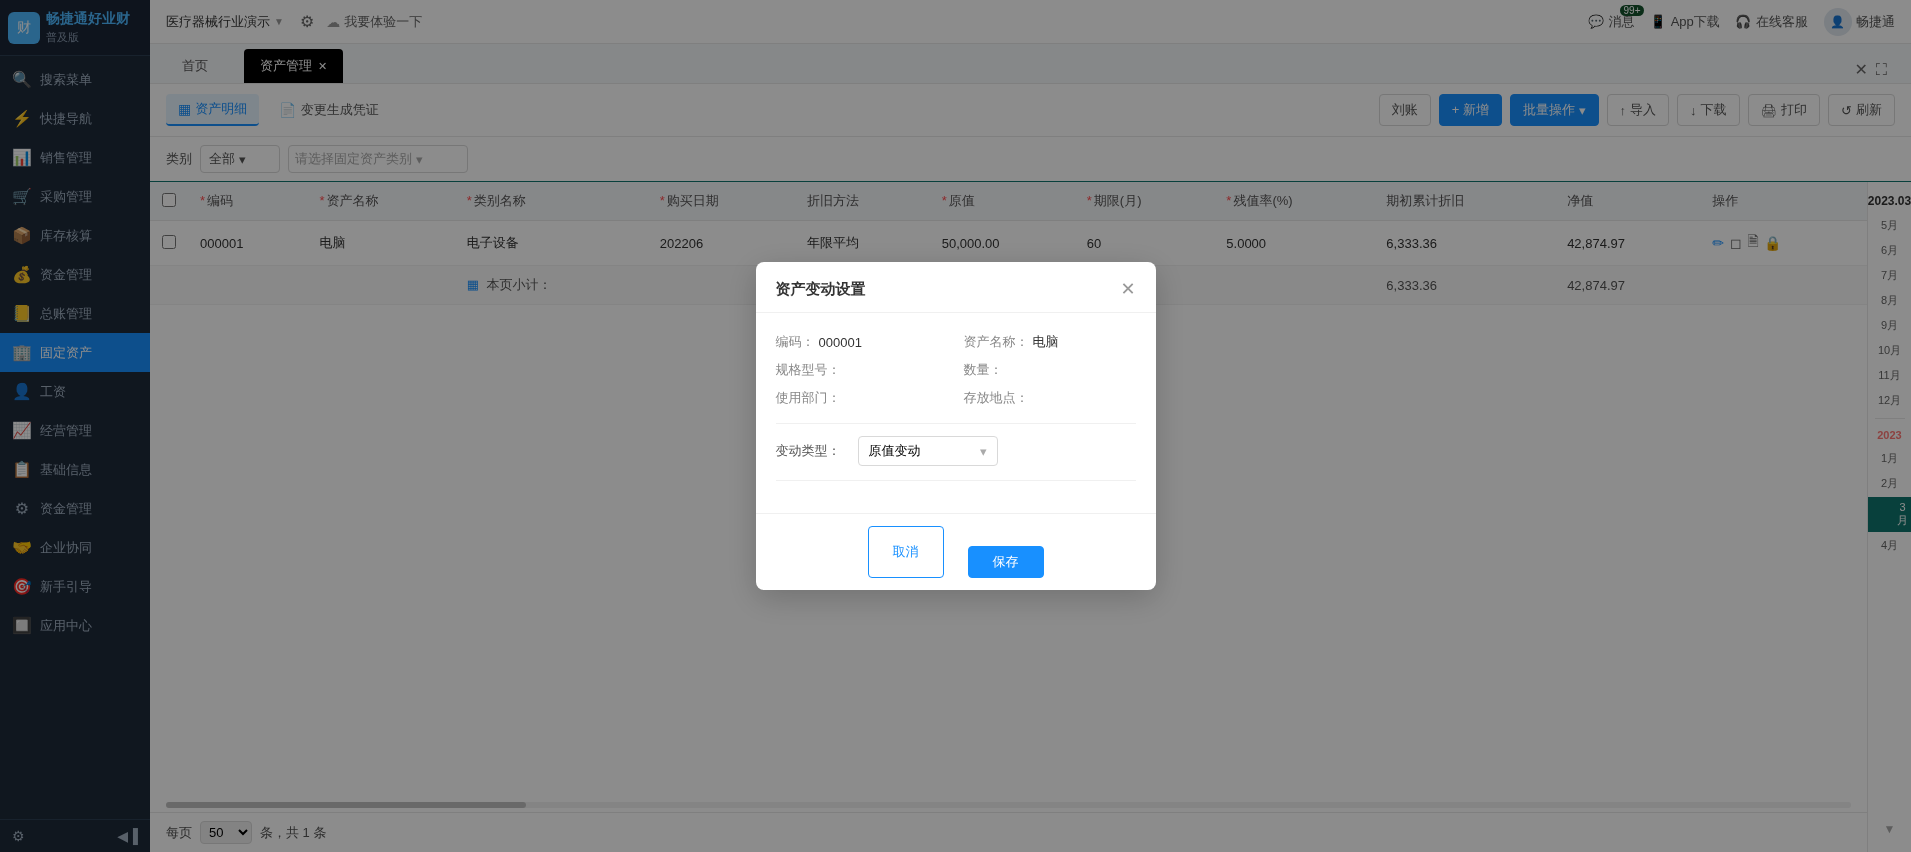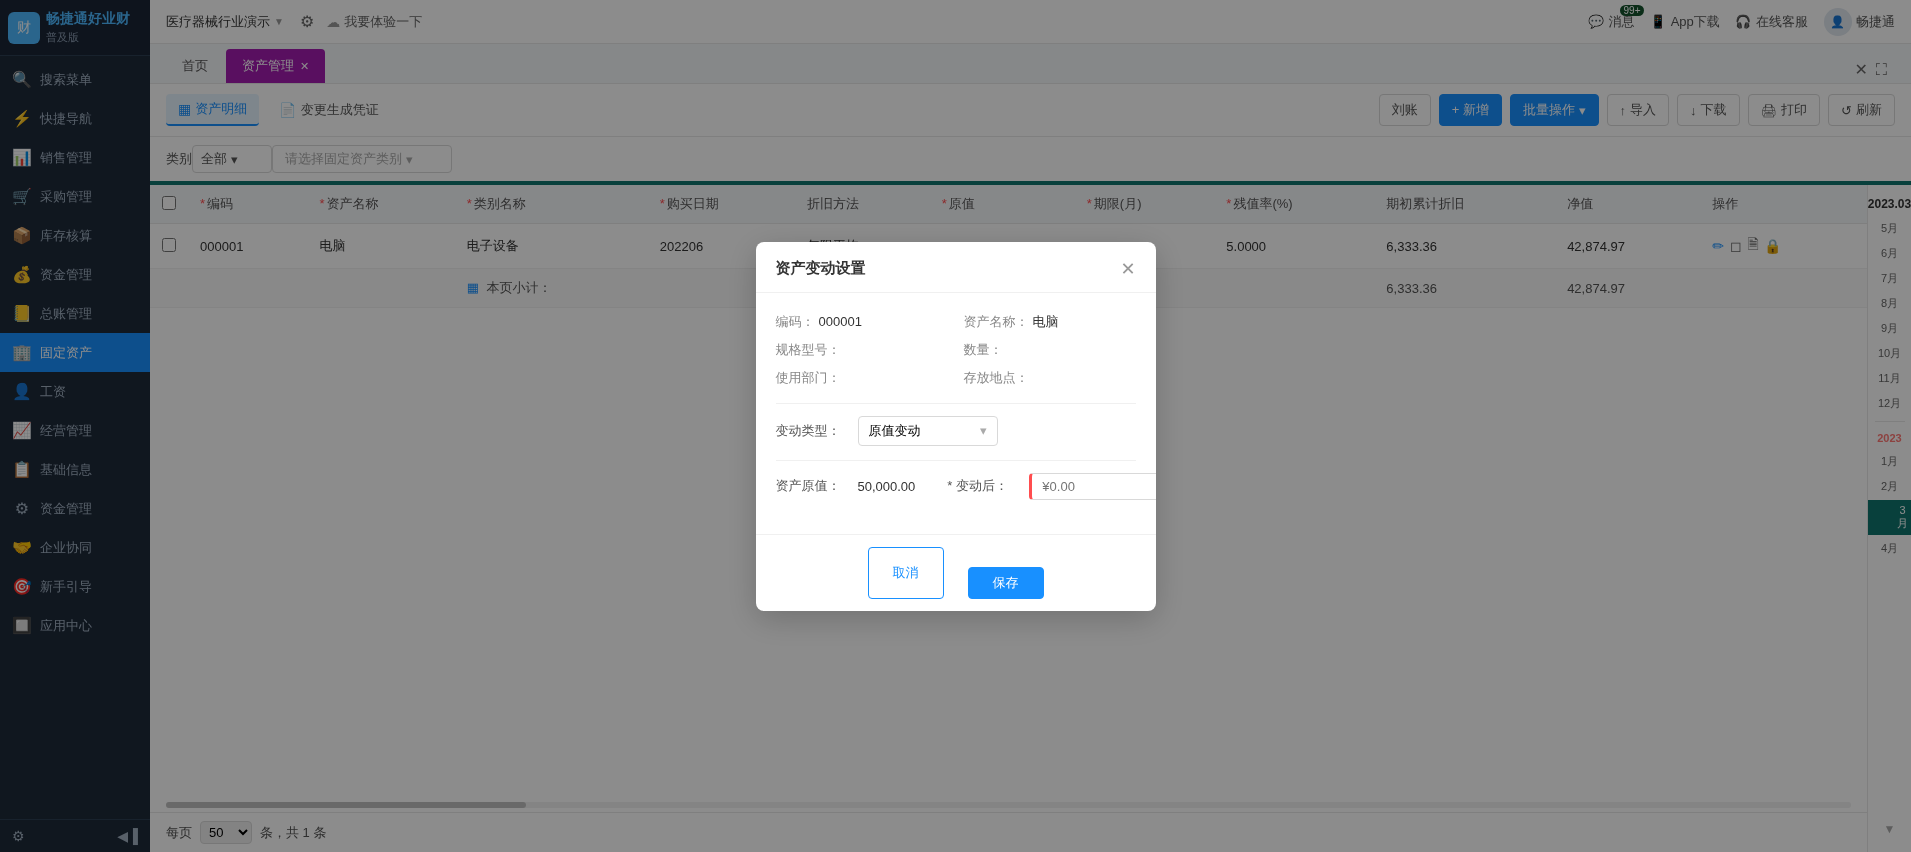--- a/index.html
+++ b/index.html
@@ -38,23 +38,23 @@
     .topbar-settings { color: #666; cursor: pointer; font-size: 16px; margin-left: 4px; }
     .topbar-experience { display: flex; align-items: center; gap: 4px; color: #666; font-size: 13px; cursor: pointer; }
     .topbar-experience-icon { font-size: 14px; color: #999; }
     .topbar-spacer { flex: 1; }
     .topbar-actions { display: flex; align-items: center; gap: 16px; }
     .topbar-action { display: flex; align-items: center; gap: 4px; color: #555; cursor: pointer; font-size: 13px; position: relative; }
     .badge { position: absolute; top: -8px; right: -10px; background: #14532d; color: #fff; border-radius: 10px; font-size: 10px; padding: 0 4px; min-width: 18px; text-align: center; }
     .topbar-avatar { width: 28px; height: 28px; border-radius: 50%; background: #e0e7ef; display: flex; align-items: center; justify-content: center; color: #666; font-size: 12px; }
 
     
-    .tabbar { height: 40px; background: #f5f7fa; border-bottom: 1px solid #e8e8e8; display: flex; align-items: flex-end; padding: 0 16px; gap: 2px; flex-shrink: 0; }
+    .tabbar { height: 40px; background: #f5f7fa; border-bottom: 1px solid #e8e8e8; display: flex; align-items: flex-end; padding: 0 16px; gap: 20px; flex-shrink: 0; }
     .tab { padding: 8px 16px; cursor: pointer; border-radius: 4px 4px 0 0; font-size: 13px; color: #666; background: #e8edf2; display: flex; align-items: center; gap: 6px; }
-    .tab.active { background: #a21caf; color: #fff; }
+    .tab.active { background: #000000; color: #fff; }
     .tab-home { color: #555; background: transparent; }
     .tab-close { font-size: 11px; cursor: pointer; }
     .tab-expand { margin-left: auto; display: flex; align-items: center; gap: 8px; padding: 4px 8px; color: #666; cursor: pointer; }
 
     
     .content-area { flex: 1; background: #f0f2f5; display: flex; overflow: hidden; }
 
     
     .page-content { flex: 1; background: #fff; margin: 0; overflow: hidden; display: flex; flex-direction: column; }
 
@@ -62,24 +62,24 @@
     .page-toolbar { padding: 10px 16px; border-bottom: 1px solid #e8e8e8; display: flex; align-items: center; gap: 8px; }
     .toolbar-tab { display: flex; align-items: center; gap: 4px; padding: 6px 12px; border-radius: 4px; cursor: pointer; font-size: 13px; color: #555; }
     .toolbar-tab.active { background: #e6f4ff; color: #1890ff; border-bottom: 2px solid #1890ff; }
     .toolbar-tab-icon { font-size: 14px; }
     .toolbar-spacer { flex: 1; }
     .toolbar-btn { padding: 6px 12px; border: 1px solid #d9d9d9; border-radius: 4px; background: #fff; cursor: pointer; font-size: 13px; color: #555; display: flex; align-items: center; gap: 4px; }
     .toolbar-btn.primary { background: #1890ff; border-color: #1890ff; color: #fff; }
     .toolbar-btn.dropdown { background: #1890ff; border-color: #1890ff; color: #fff; }
 
     
-    .filter-bar { padding: 8px 16px; border-bottom: 4px solid #0f766e; display: flex; align-items: center; }
+    .filter-bar { padding: 8px 16px; border-bottom: 1px solid #0f766e; display: flex; align-items: center; gap: 8px; }
     .filter-label { color: #555; font-size: 13px; }
     .filter-select { padding: 4px 8px; border: 1px solid #d9d9d9; border-radius: 4px; font-size: 13px; color: #555; background: #fff; cursor: pointer; display: flex; align-items: center; gap: 4px; min-width: 80px; }
-    .filter-select-wide { padding: 4px 12px; border: 1px solid #d9d9d9; border-radius: 4px; font-size: 13px; color: #aaa; background: #fff; cursor: pointer; display: flex; align-items: center; gap: 4px; min-width: 180px; }
+    .filter-select-wide { padding: 4px 6px; border: 1px solid #d9d9d9; border-radius: 4px; font-size: 13px; color: #aaa; background: #fff; cursor: pointer; display: flex; align-items: center; gap: 4px; min-width: 180px; }
 
     
     .table-wrap { flex: 1; overflow: auto; position: relative; }
     .data-table { width: 100%; border-collapse: collapse; font-size: 13px; }
     .data-table th { background: #f5f7fa; padding: 10px 12px; text-align: left; border-bottom: 1px solid #e8e8e8; color: #555; font-weight: 500; white-space: nowrap; }
     .data-table td { padding: 10px 12px; border-bottom: 1px solid #f0f0f0; color: #333; white-space: nowrap; }
     .required-star { color: #ff4d4f; margin-right: 2px; }
     .checkbox-cell { width: 36px; text-align: center; }
     .table-checkbox { width: 14px; height: 14px; cursor: pointer; }
     .row-actions { display: flex; gap: 6px; align-items: center; }
@@ -457,25 +457,19 @@
       <div class="modal-field-row">
         <span class="modal-field-label">变动类型：</span>
         <div class="modal-select">
           <span>原值变动</span>
           <span class="modal-select-arrow">▾</span>
         </div>
       </div>
 
       <div class="modal-divider"></div>
 
-      <div class="modal-field-row">
-        <span class="modal-field-label">资产原值：</span>
-        <span class="modal-field-value">50,000.00</span>
-        <span class="modal-field-label" style="margin-left:20px;color:#555;">* 变动后：</span>
-        <input class="modal-input required-border" type="text" placeholder="¥0.00" style="">
-      </div>
     </div>
     <div class="modal-footer">
       <button class="btn-cancel">取消</button>
       <button class="btn-save">保存</button>
     </div>
   </div>
 </div>
 
 </body></html>

